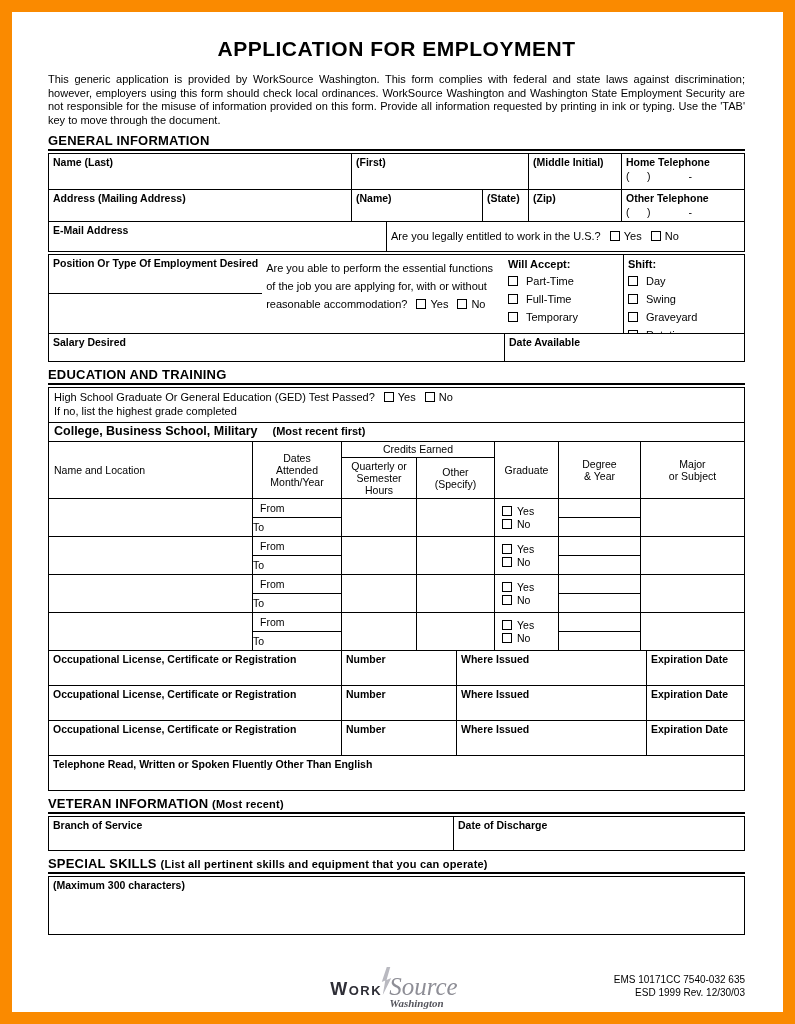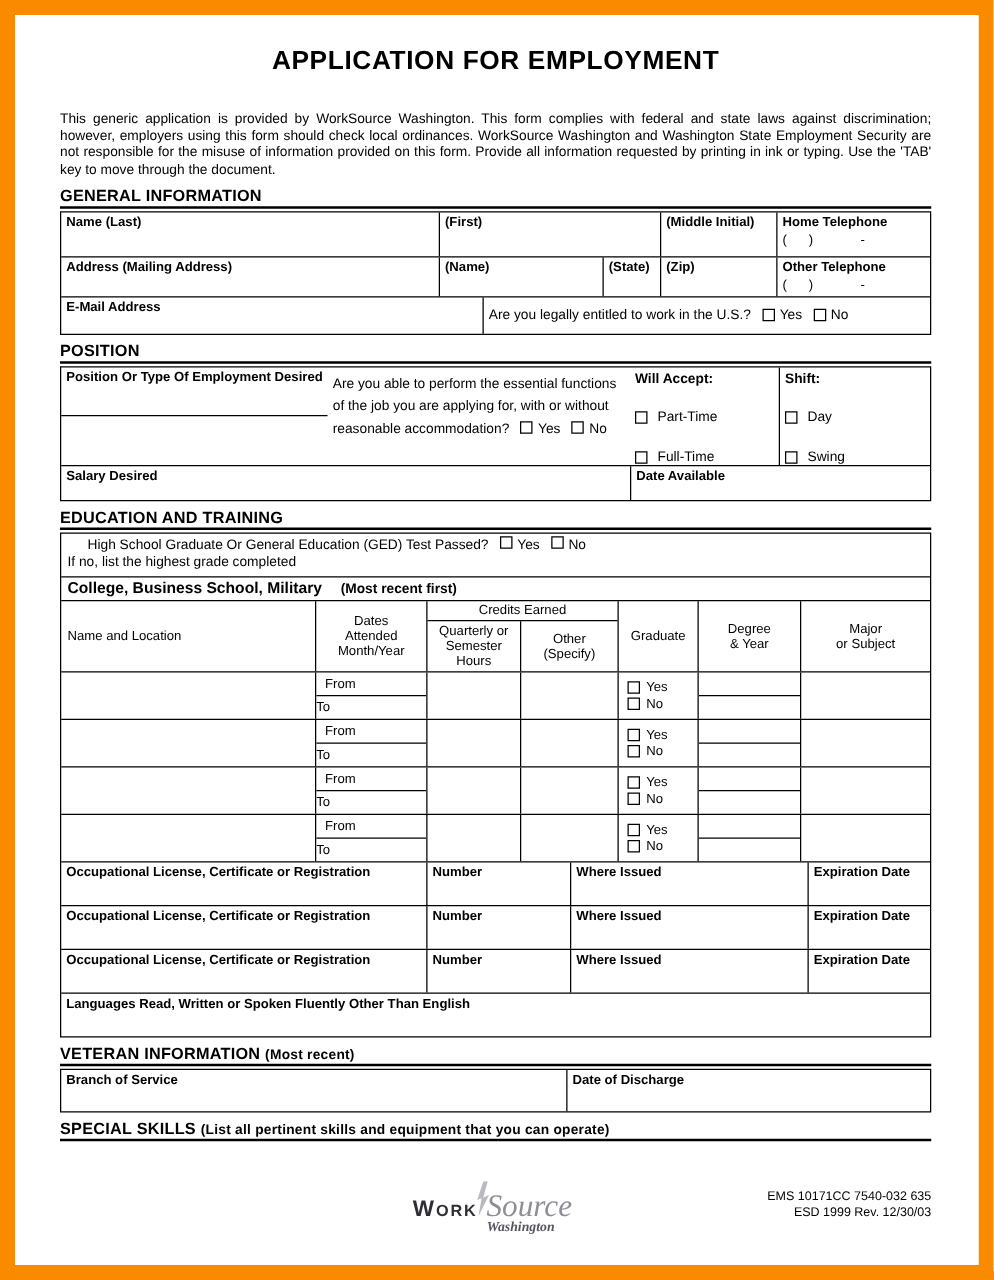--- a/index.html
+++ b/index.html
@@ -1,37 +1,37 @@
 <!DOCTYPE html>
 <html><head>
 <meta charset="utf-8">
 <style>
   * { margin:0; padding:0; box-sizing:border-box; }
   body { width:795px; height:1024px; overflow:hidden; font-family:"Liberation Sans", sans-serif; color:#000; }
   .frame { width:795px; height:1024px; background:#FA8A00; padding:12px; }
   .page { width:771px; height:1000px; background:#ffffff; padding:25px 38px 0 36px; }
 
   .title { text-align:center; font-size:21px; font-weight:700; letter-spacing:.5px; }
-  .intro { margin-top:28px; font-size:11px; line-height:13.7px; text-align:justify; }
+  .intro { margin-top:12px; font-size:11px; line-height:13.7px; text-align:justify; }
 
   .sec-h { font-size:13px; font-weight:700; border-bottom:2px solid #000; padding-bottom:1px; margin-top:5px; letter-spacing:.2px; }
   .sec-h .sub { font-size:11px; }
 
   .tbl { border:1.6px solid #000; margin-top:2px; }
   .trow { display:flex; }
   .trow + .trow { border-top:1.5px solid #000; }
   .cell { padding:2px 4px; overflow:hidden; }
   .cell + .cell { border-left:1.4px solid #000; }
   .lbl { font-size:10.5px; font-weight:700; line-height:12px; display:block; }
   .blank { font-size:10.5px; white-space:pre; display:block; margin-top:2px; }
 
   .q { font-size:11px; line-height:14px; }
   .cb { display:inline-block; width:10px; height:10px; border:1.4px solid #000; background:#fff; flex:none; vertical-align:-1px; }
   .cb.inline { margin:0 4px 0 9px; }
-  .opt { display:flex; align-items:center; gap:8px; font-size:11px; line-height:16px; margin-top:16px; }
+  .opt { display:flex; align-items:center; gap:8px; font-size:11px; line-height:16px; margin-top:2px; }
   .opt-h { font-size:11px; font-weight:700; line-height:14px; }
 
   
   .pos-left { display:flex; flex-direction:row; width:455px; }
   .pos-desired { height:39px; border-bottom:1.4px solid #000; padding:2px 4px; }
   .pos-ability { flex:1; padding:3px 4px; }
   .pos-accept { width:119px; height:78px; }
   .pos-shift { flex:1; height:78px; }
 
   
@@ -130,21 +130,20 @@
       <div class="cell" style="flex:1; display:flex; align-items:center;">
         <span class="q">Are you legally entitled to work in the U.S.?</span>
         <span class="cb inline"></span>
             <span class="q">Yes</span>
         <span class="cb inline"></span>
             <span class="q">No</span>
       </div>
     </div>
   </div>
 
-  <div class="sec-h">POSITION</div>
   <div class="tbl">
     <div class="trow">
       <div class="pos-left">
         <div class="pos-desired">
               <span class="lbl">Position Or Type Of Employment Desired</span>
             </div>
         <div class="pos-ability">
           <span class="q">Are you able to perform the essential functions of the job you are applying for, with or without reasonable accommodation?</span><span class="cb inline"></span><span class="q">Yes</span><span class="cb inline"></span><span class="q">No</span>
         </div>
       </div>
@@ -189,21 +188,21 @@
           </div>
       <div class="cell" style="flex:1">
             <span class="lbl">Date Available</span>
           </div>
     </div>
   </div>
 
   <div class="sec-h">EDUCATION AND TRAINING</div>
   <div class="tbl">
     <div class="trow hs-row">
-      <div style="display:flex; align-items:flex-start;margin-left:16px;">
+      <div style="display:flex; align-items:center;">
         <span class="q">High School Graduate Or General Education (GED) Test Passed?</span>
         <span class="cb inline"></span>
             <span class="q">Yes</span>
         <span class="cb inline"></span>
             <span class="q">No</span>
       </div>
       <div class="q">If no, list the highest grade completed</div>
     </div>
     <div class="trow college-row">
       <span>College, Business School, Military</span>
@@ -398,38 +397,45 @@
       <div class="cell w-where">
             <span class="lbl">Where Issued</span>
           </div>
       <div class="cell w-exp">
             <span class="lbl">Expiration Date</span>
           </div>
     </div>
 
     <div class="trow lang-row">
       <div class="cell" style="flex:1">
-            <span class="lbl">Languages Read, Written or Spoken Fluently Other Than English</span>
+            <span class="lbl">Telephone Read, Written or Spoken Fluently Other Than English</span>
           </div>
     </div>
   </div>
 
   <div class="sec-h"><span>VETERAN INFORMATION</span> <span class="sub">(Most recent)</span></div>
   <div class="tbl">
     <div class="trow" style="height:33px">
       <div class="cell" style="width:404px">
             <span class="lbl">Branch of Service</span>
           </div>
       <div class="cell" style="flex:1">
             <span class="lbl">Date of Discharge</span>
           </div>
     </div>
   </div>
 
   <div class="sec-h"><span>SPECIAL SKILLS</span> <span class="sub">(List all pertinent skills and equipment that you can operate)</span></div>
+  <div class="tbl">
+    <div class="trow" style="height:57px">
+      <div class="cell" style="flex:1">
+            <span class="lbl">(Maximum 300 characters)</span>
+          </div>
+    </div>
+  </div>
 
   <div class="footer">
     <div class="logo">
       <div class="logo-main">
         <span class="logo-work">Work</span>
         <svg class="bolt" width="13" height="28" viewBox="0 0 13 28">
               <polygon points="7,0 2,15 5.5,13.5 3,28 11.5,11 6.8,13 10.5,0" fill="#b9b9c0"></polygon>
             </svg>
         <span class="logo-source">Source</span>
       </div>

